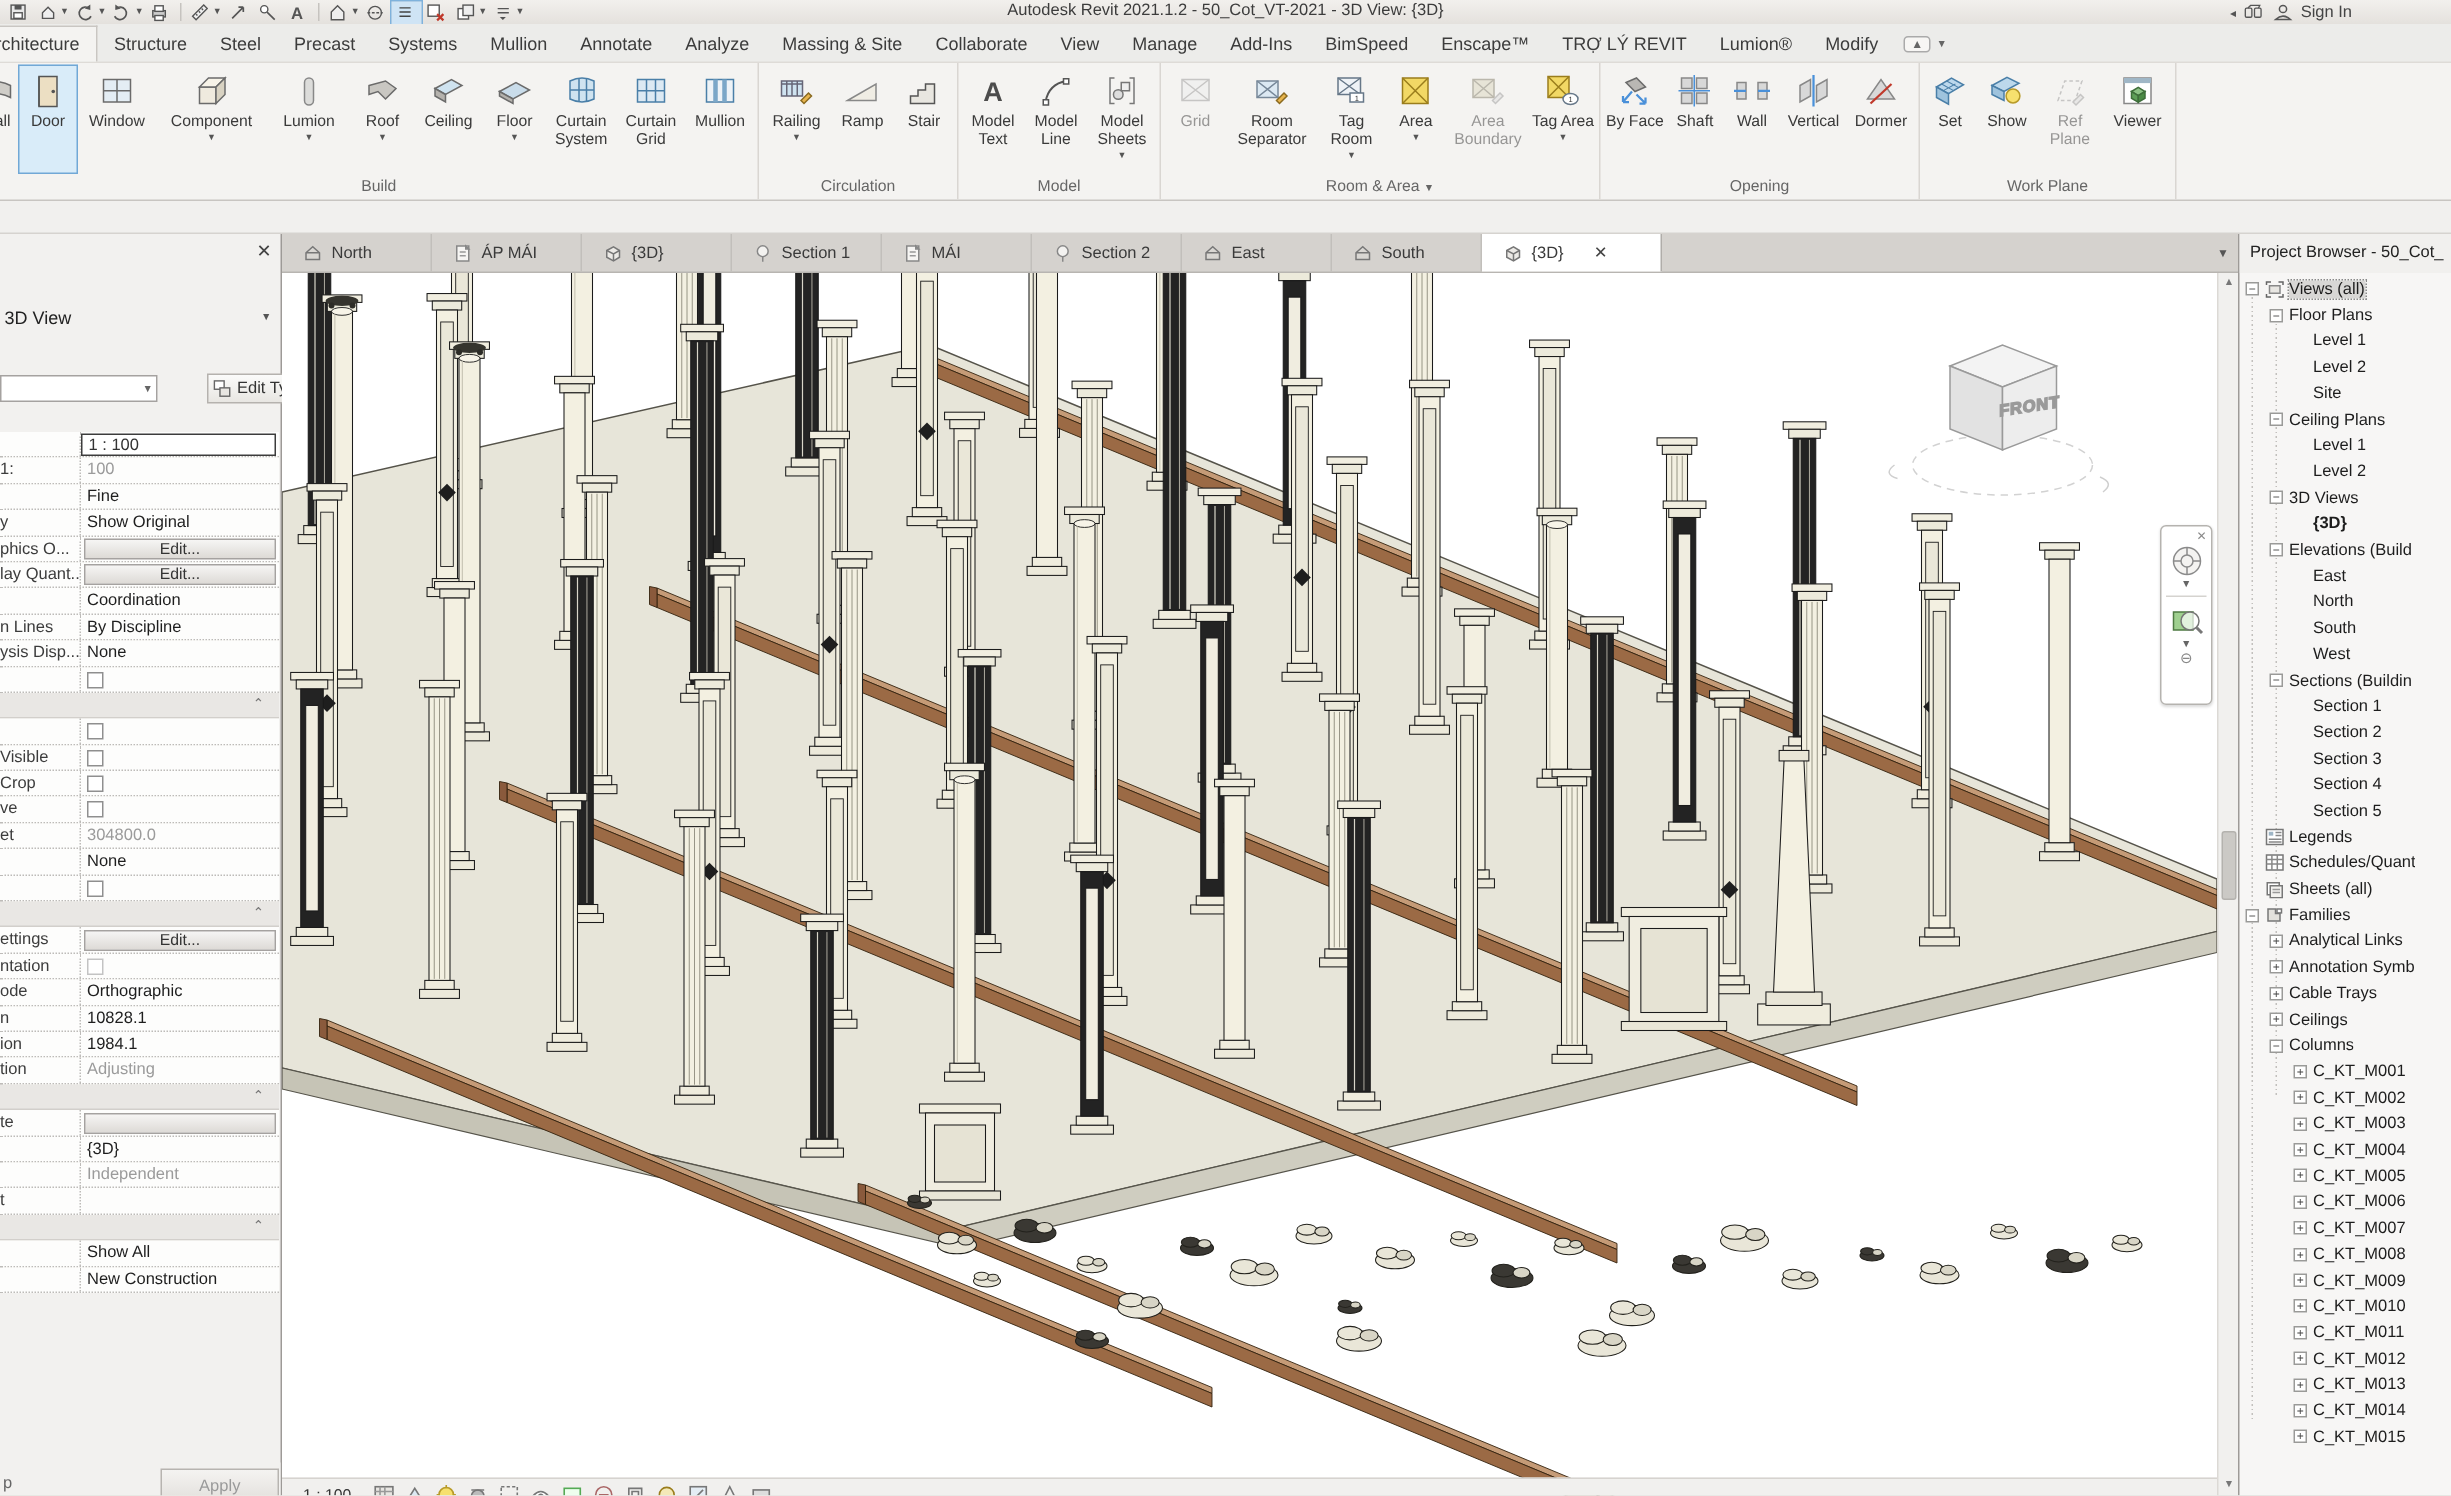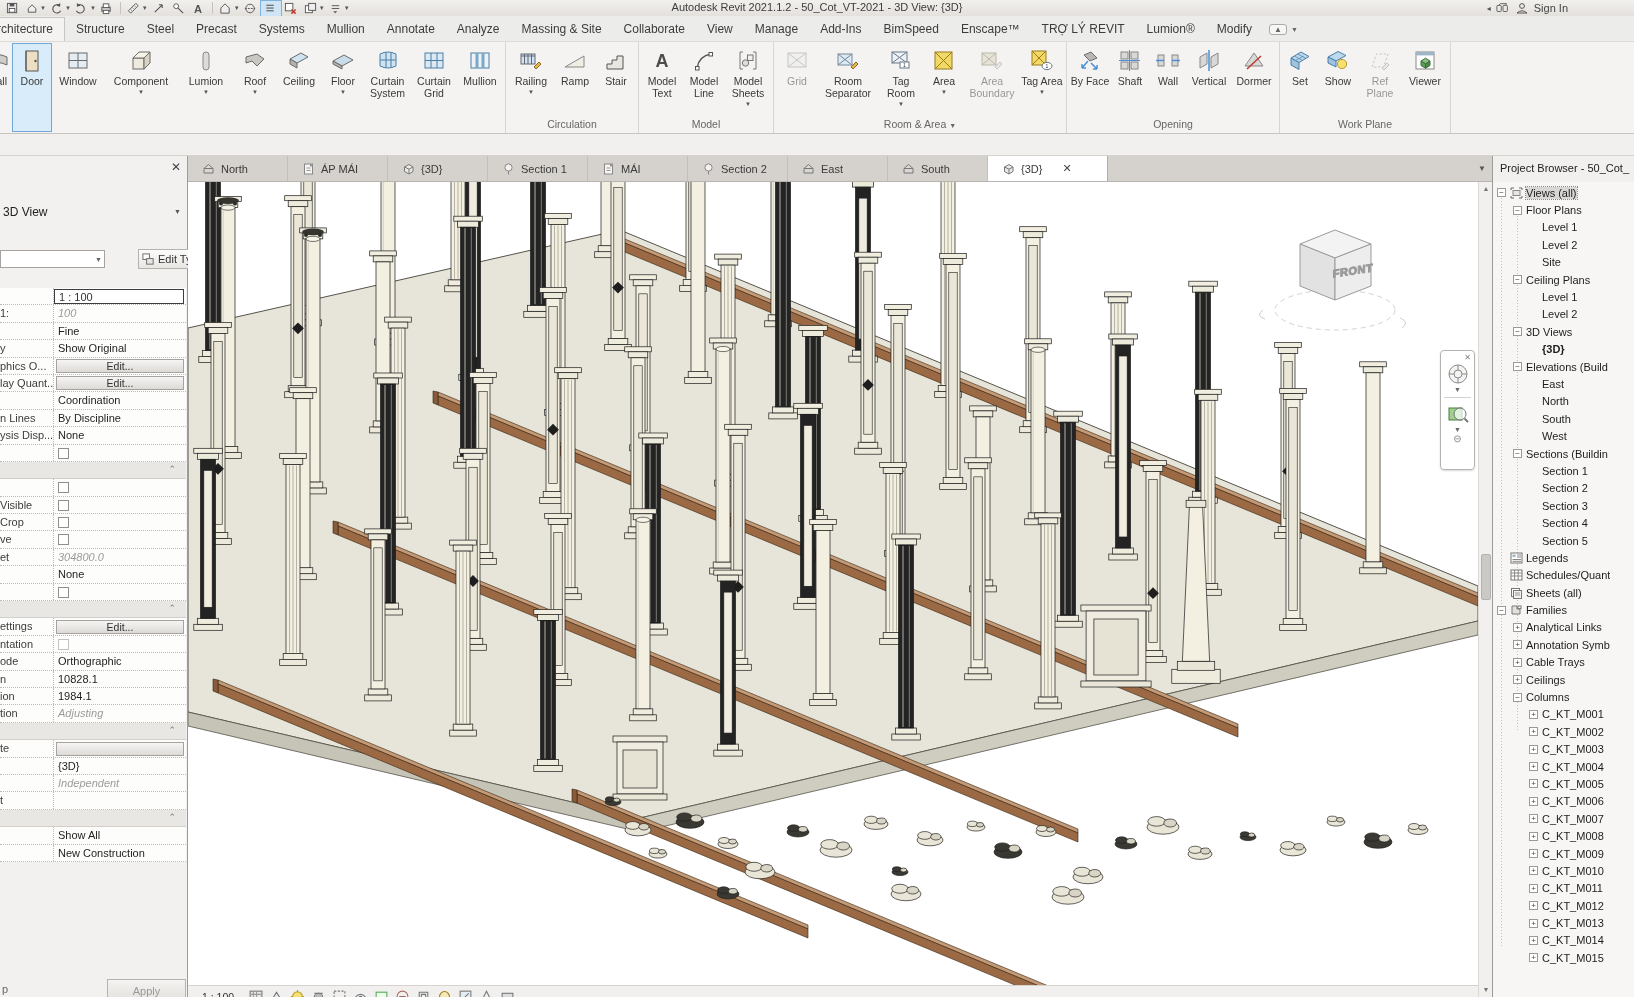--- a/index.html
+++ b/index.html
@@ -47,21 +47,21 @@
   .p-type{position:absolute;left:3px;top:49px;font-size:12px;color:#222;}
   .p-type-dd{position:absolute;right:6px;top:52px;font-size:7px;color:#555;}
   .p-combo{position:absolute;left:0;top:94px;width:105px;height:18px;background:#fff;border:1px solid #a5a2a0;}
   .p-combo .dd{position:absolute;right:2px;top:5px;font-size:7px;color:#666;}
   .p-edittype{position:absolute;left:110px;top:93px;width:76px;height:20px;border:1px solid #b5b2ae;background:linear-gradient(#fbfbfa,#e8e6e2);display:flex;align-items:center;gap:3px;font-size:11px;padding-left:3px;color:#333;margin-left:28px;}
   .p-edittype svg{width:13px;height:13px;}
   .p-grid{position:absolute;left:0;top:132px;width:186px;}
   .prow{display:flex;height:17.4px;border-bottom:1px dotted #bdbbb8;background:#fdfdfc;}
   .prow .pl{width:54px;overflow:hidden;white-space:nowrap;color:#3c3c3c;line-height:17px;flex:none;border-right:1px dotted #bdbbb8;}
   .prow .pv{flex:1;line-height:17px;padding-left:4px;color:#1e1e1e;overflow:hidden;white-space:nowrap;}
-  .prow .pv.gray{color:#9b9b9b;font-style:italic;}
+  .prow .pv.gray{color:#9b9b9b;}
   .prow.header{background:#e9e7e4;border-bottom:1px solid #d2cfcb;}
   .prow.header .chev{margin-left:auto;padding-right:10px;color:#777;font-size:9px;line-height:15px;}
   .pbtn{margin:1.5px 2px 0 2px;flex:1;height:14px;border:1px solid #a5a2a0;background:linear-gradient(#f6f5f4,#dddad6);text-align:center;font-size:10.5px;line-height:13px;color:#333;}
   .pchk{width:11px;height:11px;border:1px solid #8f8f8f;background:#fff;margin:3px 0 0 4px;}
   .pchk.gray{border-color:#c3c3c3;}
   .pinput{margin:1px 2px 0 0;flex:1;height:15px;border:1px solid #3c3c3c;background:#fff;font-size:11px;line-height:14px;padding-left:4px;}
   .p-bottom{position:absolute;left:0;bottom:0;width:100%;height:22px;background:#f2f1ef;}
   .p-help{position:absolute;left:2px;bottom:2px;color:#666;}
   .p-apply{position:absolute;left:107px;bottom:-6px;width:79px;height:24px;border:1px solid #b7b4b0;background:linear-gradient(#f4f3f1,#e2dfdb);color:#9a9a9a;text-align:center;line-height:22px;}
 
@@ -327,20 +327,21 @@
           </div>
           <div class="rbtn" style="width:46px">
             <span class="ricon"><svg viewBox="0 0 26 26">
                 <rect x="4" y="5" width="18" height="15" fill="#eef3f7" stroke="#4a7fa8"></rect>
                 <rect x="8.5" y="5" width="3" height="15" fill="#7ba7c8"></rect>
                 <rect x="14.5" y="5" width="3" height="15" fill="#7ba7c8"></rect>
               </svg></span>
             <span class="rlab">Mullion</span>
           </div>
         </div>
+        <div class="rlabel">Build</div>
       </div>
       <div class="rgroup">
         <div class="rbtns">
           <div class="rbtn" style="width:46px">
             <span class="ricon"><svg viewBox="0 0 26 26">
                 <rect x="3" y="6" width="14" height="10" fill="#cfe3f0" stroke="#667"></rect>
                 <path d="M6.5 6 V16 M10 6 V16 M13.5 6 V16 M3 8 H17" stroke="#667"></path>
                 <path d="M16 19 L21 14 L23 16 L18 21 Z" fill="#e8b54e" stroke="#8a6a20"></path>
               </svg></span>
             <span class="rlab">Railing</span>

